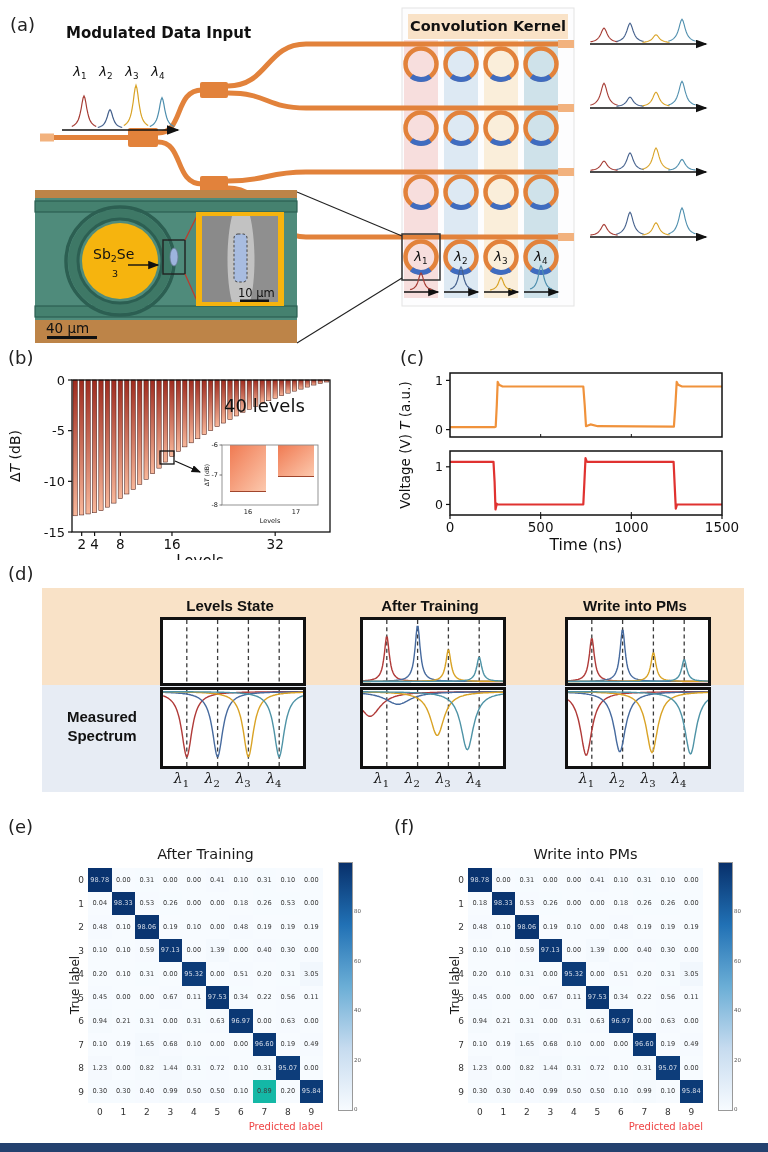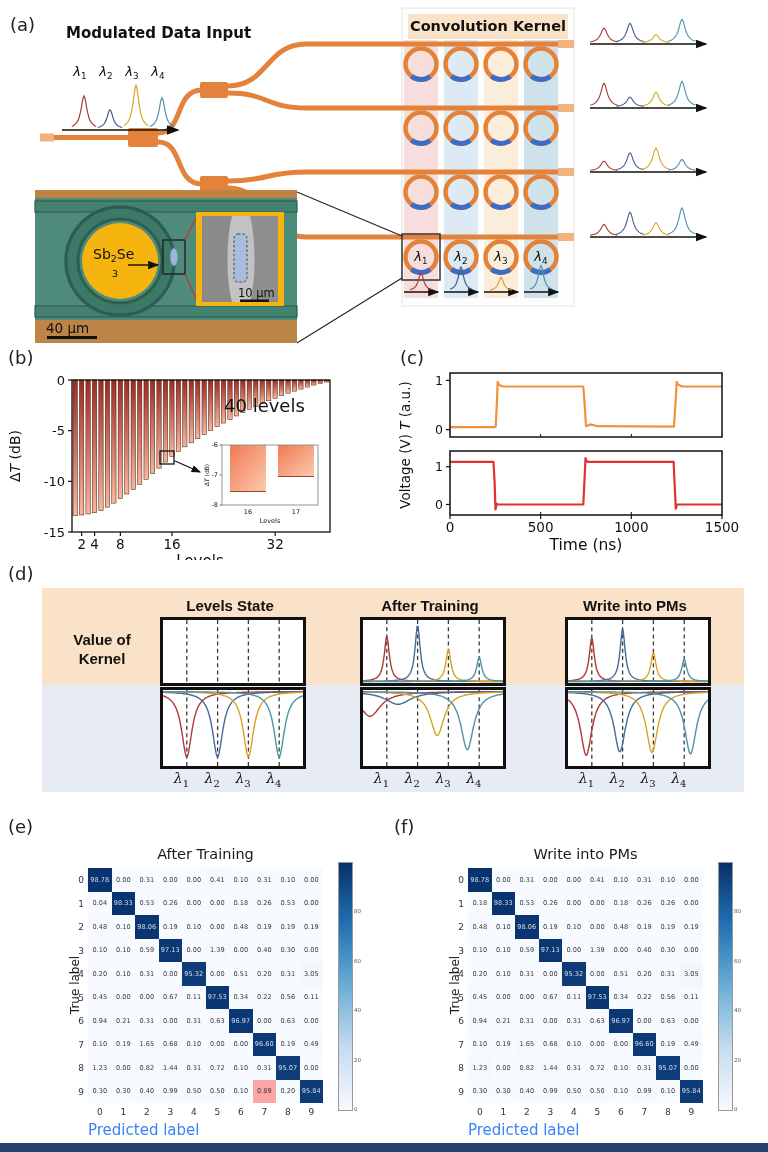--- a/index.html
+++ b/index.html
@@ -10,21 +10,21 @@
   svg text{font-family:"DejaVu Sans","Liberation Sans",sans-serif;fill:#111;}
   .hm-title{position:absolute;font-size:14.5px;color:#1a1a1a;text-align:center;
             font-family:"DejaVu Sans","Liberation Sans",sans-serif;}
   .hm-grid{position:absolute;display:grid;}
   .hm-cell{display:flex;align-items:center;justify-content:center;
            font-size:6.6px;font-family:"DejaVu Sans","Liberation Sans",sans-serif;}
   .hm-ticky{position:absolute;font-size:9px;color:#333;text-align:right;width:12px;
             font-family:"DejaVu Sans","Liberation Sans",sans-serif;}
   .hm-tickx{position:absolute;font-size:9px;color:#333;text-align:center;width:23.5px;
             font-family:"DejaVu Sans","Liberation Sans",sans-serif;}
-  .hm-xlabel{position:absolute;font-size:15px;color:#3b82f6;text-align:left;
+  .hm-xlabel{position:absolute;font-size:10px;color:#ef4444;text-align:right;
              font-family:"DejaVu Sans","Liberation Sans",sans-serif;}
   .hm-ylabel{position:absolute;font-size:12px;color:#1a1a1a;transform:rotate(-90deg);
              transform-origin:center;white-space:nowrap;
              font-family:"DejaVu Sans","Liberation Sans",sans-serif;}
   .cbar{position:absolute;border:1px solid #999;
         background:linear-gradient(to top,#f7fbff 0%,#c6dbef 25%,#6baed6 50%,#2171b5 75%,#08306b 100%);}
   .cbar-tick{position:absolute;font-size:5.5px;color:#555;
              font-family:"DejaVu Sans","Liberation Sans",sans-serif;}
   .d-band{position:absolute;}
   .d-header{position:absolute;font-weight:bold;font-size:15px;color:#111;text-align:center;width:160px;}
@@ -303,22 +303,22 @@
     </svg>
 </div>
 
 <div class="abs" id="panel-d" style="left:0;top:555px;width:768px;height:245px;">
   <div class="abs panel-label" style="left:8px;top:8px;">(d)</div>
   <div class="d-band" id="d-band-top" style="left: 42px; top: 33px; width: 702px; height: 97px; background: rgb(249, 226, 199);"></div>
   <div class="d-band" id="d-band-bottom" style="left: 42px; top: 130px; width: 702px; height: 107px; background: rgb(231, 236, 244);"></div>
   <div class="d-header" style="left:150px;top:42px;">Levels State</div>
   <div class="d-header" style="left:350px;top:42px;">After Training</div>
   <div class="d-header" style="left:555px;top:42px;">Write into PMs</div>
-  <div class="d-rowlabel" style="left:42px;top:76px;">
-    <span>Value of</span><br><span>Kernel</span>
+  <div class="d-rowlabel" style="left:42px;top:153px;">
+    <span>Measured</span><br><span>Spectrum</span>
   </div>
   <div id="d-boxes">
       <div class="d-box" style="left: 160px; top: 62px; width: 140px; height: 63px;"><svg width="140" height="63" viewBox="0 0 140 63">
           <line x1="23.8" y1="0" x2="23.8" y2="63" stroke="#3a3a3a" stroke-width="1.3" stroke-dasharray="4 3.2"></line>
           <line x1="54.6" y1="0" x2="54.6" y2="63" stroke="#3a3a3a" stroke-width="1.3" stroke-dasharray="4 3.2"></line>
           <line x1="85.39999999999999" y1="0" x2="85.39999999999999" y2="63" stroke="#3a3a3a" stroke-width="1.3" stroke-dasharray="4 3.2"></line>
           <line x1="116.19999999999999" y1="0" x2="116.19999999999999" y2="63" stroke="#3a3a3a" stroke-width="1.3" stroke-dasharray="4 3.2"></line>
         </svg></div>
       <div class="d-box" style="left: 160px; top: 132px; width: 140px; height: 76px;"><svg width="140" height="76" viewBox="0 0 140 76">
           <line x1="23.8" y1="0" x2="23.8" y2="76" stroke="#3a3a3a" stroke-width="1.3" stroke-dasharray="4 3.2"></line>
@@ -479,21 +479,21 @@
       <div class="hm-cell" style="background: rgb(246, 251, 255); color: rgb(58, 58, 58);">0.31</div>
       <div class="hm-cell" style="background: rgb(13, 61, 122); color: rgb(213, 220, 232);">95.07</div>
       <div class="hm-cell" style="background: rgb(247, 251, 255); color: rgb(58, 58, 58);">0.00</div>
       <div class="hm-cell" style="background: rgb(246, 251, 255); color: rgb(58, 58, 58);">0.30</div>
       <div class="hm-cell" style="background: rgb(246, 251, 255); color: rgb(58, 58, 58);">0.30</div>
       <div class="hm-cell" style="background: rgb(246, 250, 255); color: rgb(58, 58, 58);">0.40</div>
       <div class="hm-cell" style="background: rgb(245, 250, 254); color: rgb(58, 58, 58);">0.99</div>
       <div class="hm-cell" style="background: rgb(246, 250, 255); color: rgb(58, 58, 58);">0.50</div>
       <div class="hm-cell" style="background: rgb(246, 250, 255); color: rgb(58, 58, 58);">0.50</div>
       <div class="hm-cell" style="background: rgb(247, 251, 255); color: rgb(58, 58, 58);">0.10</div>
-      <div class="hm-cell" style="background: #fca5a5; color: rgb(58, 58, 58);">0.89</div>
+      <div class="hm-cell" style="background: #14b8a6; color: rgb(58, 58, 58);">0.89</div>
       <div class="hm-cell" style="background: rgb(247, 251, 255); color: rgb(58, 58, 58);">0.20</div>
       <div class="hm-cell" style="background: rgb(12, 59, 119); color: rgb(213, 220, 232);">95.84</div>
     </div>
     <div class="hm-ticky" style="left: 72px; top: 65px;">0</div>
     <div class="hm-tickx" style="left: 88px; top: 297px;">0</div>
     <div class="hm-ticky" style="left: 72px; top: 88.5px;">1</div>
     <div class="hm-tickx" style="left: 111.5px; top: 297px;">1</div>
     <div class="hm-ticky" style="left: 72px; top: 112px;">2</div>
     <div class="hm-tickx" style="left: 135px; top: 297px;">2</div>
     <div class="hm-ticky" style="left: 72px; top: 135.5px;">3</div>

